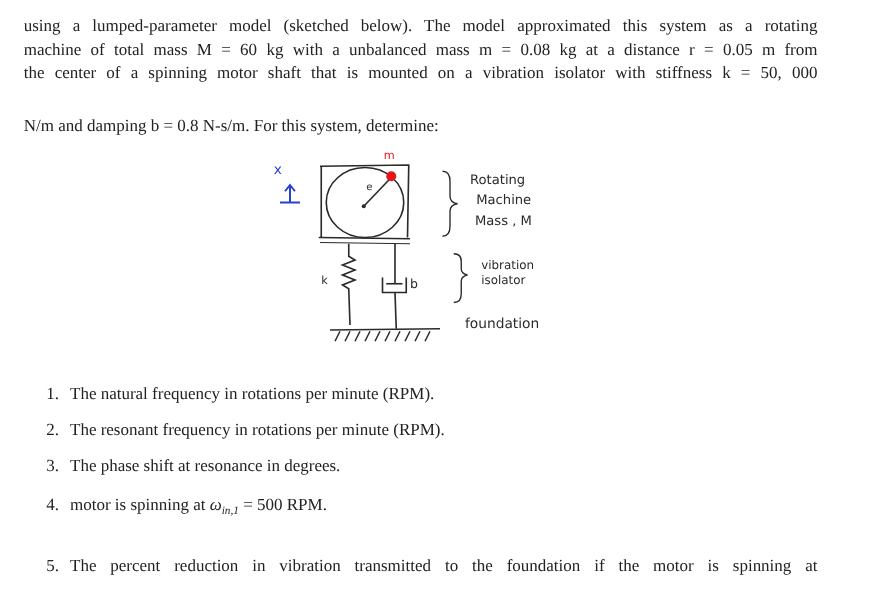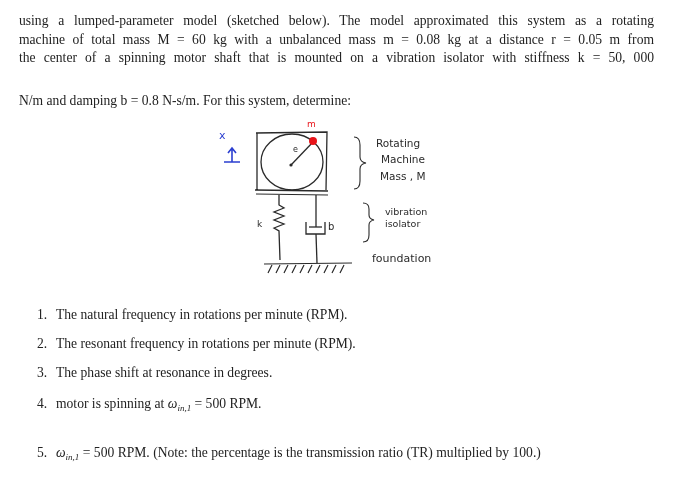--- a/index.html
+++ b/index.html
@@ -111,16 +111,16 @@
   </div>
   <div class="item" style="top:395px;">
     <span class="num">4.</span>
     <span class="body">
       <span class="line"><span>motor is spinning at </span><span class="m">ω</span><sub>in,1</sub><span> = 500 RPM.</span></span>
     </span>
   </div>
   <div class="item" style="top:444px;">
     <span class="num">5.</span>
     <span class="body">
-      <span class="line"><span class="m">ω</span><sub>in,1</sub><span> = 500 RPM. (Note: the percentage is the transmission ratio (TR) multiplied by 100.)</span></span>
+      <span class="line j">The percent reduction in vibration transmitted to the foundation if the motor is spinning at</span>
     </span>
   </div>
 </div>
 
 </body></html>

